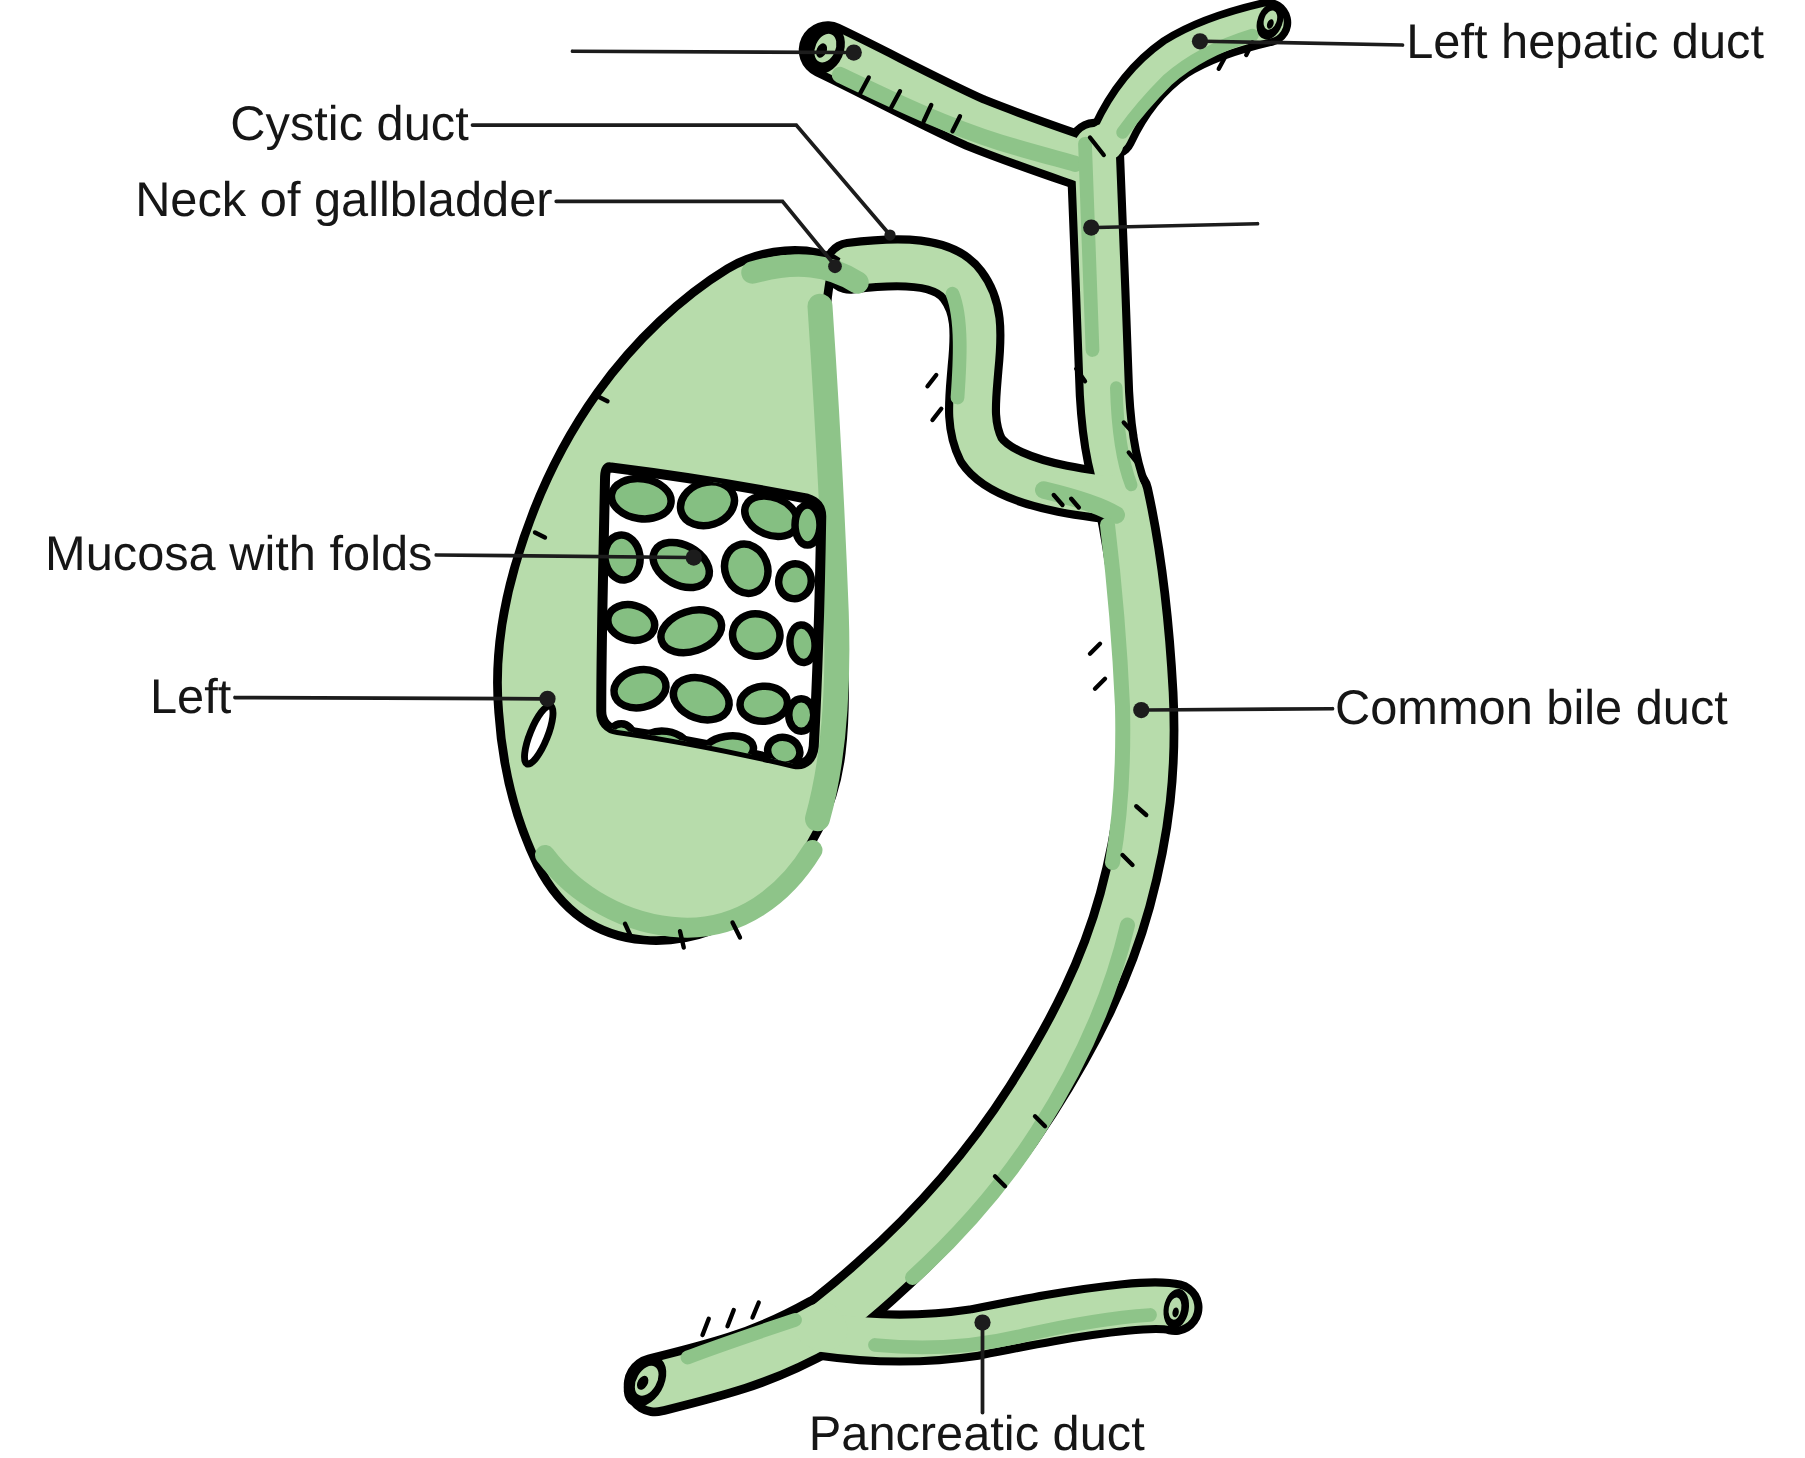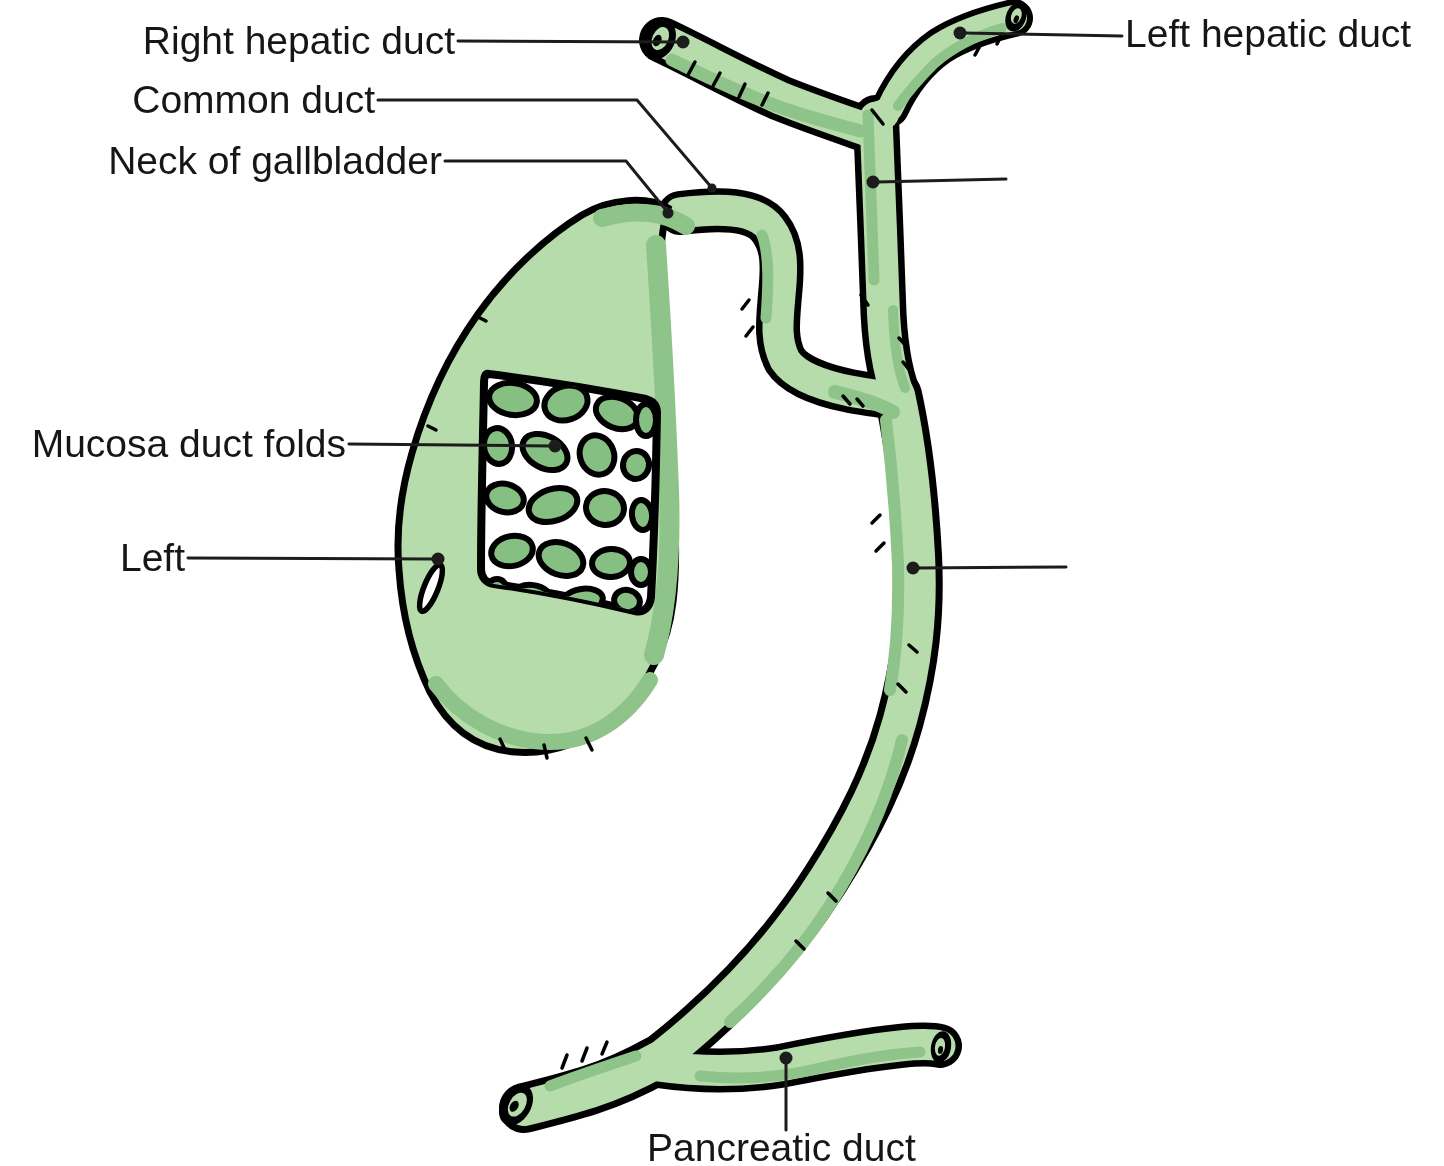--- a/index.html
+++ b/index.html
@@ -191,21 +191,21 @@
     <circle class="ldot" cx="555" cy="446" r="6.5"></circle>
     <path class="leader" d="M 188,558 L 434,559"></path>
     <circle class="ldot" cx="438" cy="559" r="6.5"></circle>
     <path class="leader" d="M 1066,567 L 917,568"></path>
     <circle class="ldot" cx="913" cy="568" r="6.5"></circle>
     <path class="leader" d="M 786,1130 L 786,1062"></path>
     <circle class="ldot" cx="786" cy="1058" r="6.5"></circle>
   </g>
 </svg>
 
-<div class="lbl" style="right:989px;top:20px">Right hepatic duct</div>
-<div class="lbl" style="right:1069px;top:79px">Common duct</div>
+<div class="lbl" style="right:1069px;top:79px">Cystic duct</div>
 <div class="lbl" style="left:1125px;top:13px">Left hepatic duct</div>
 <div class="lbl" style="right:1002px;top:140px">Neck of gallbladder</div>
-<div class="lbl" style="right:1098px;top:423px">Mucosa duct folds</div>
+<div class="lbl" style="right:1098px;top:423px">Mucosa with folds</div>
 <div class="lbl" style="right:1259px;top:537px">Left</div>
+<div class="lbl" style="left:1068px;top:546px">Common bile duct</div>
 <div class="lbl" style="left:647px;top:1127px">Pancreatic duct</div>
 
 </div>
 
 </body></html>

